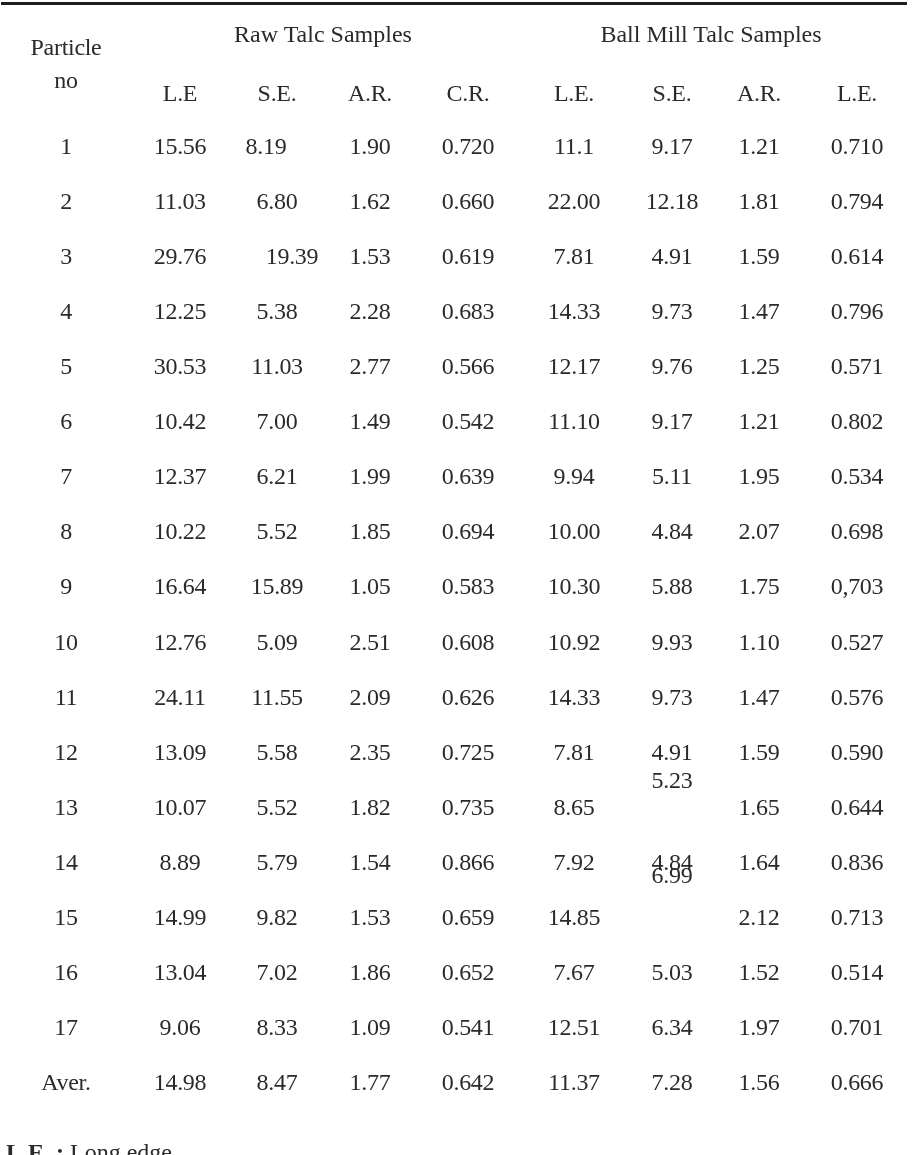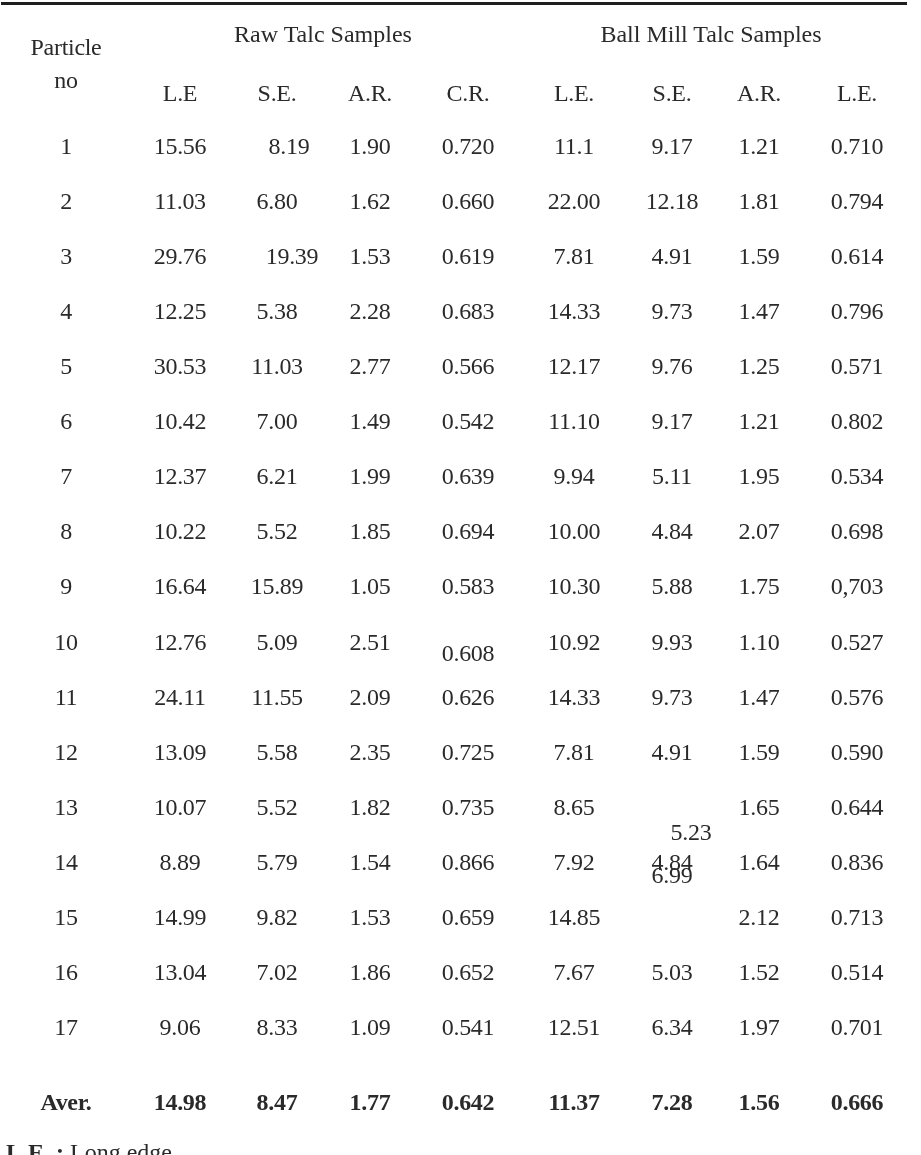--- a/index.html
+++ b/index.html
@@ -32,21 +32,21 @@
       transform: translateX(-50%);
       letter-spacing: -0.3px;
     }
     .group-header {
       position: absolute;
       font-size: 24px;
       line-height: 28px;
       white-space: nowrap;
       transform: translateX(-50%);
     }
-    .bold { font-weight: bold; margin-top: 20px; }
+    .bold { font-weight: normal; }
     .footnote {
       position: absolute;
       left: 6px;
       top: 1138px;
       font-size: 24px;
       line-height: 28px;
       white-space: nowrap;
     }
     .footnote .fn-key { font-weight: bold; }
   </style>
@@ -69,21 +69,21 @@
       <div class="cell" style="left: 468px; top: 79px;">C.R.</div>
       <div class="cell" style="left: 574px; top: 79px;">L.E.</div>
       <div class="cell" style="left: 672px; top: 79px;">S.E.</div>
       <div class="cell" style="left: 759px; top: 79px;">A.R.</div>
       <div class="cell" style="left: 857px; top: 79px;">L.E.</div>
     </div>
   <div id="body-rows">
       <div>
         <div class="cell" style="left: 66px; top: 132px;">1</div>
         <div class="cell" style="left: 180px; top: 132px;">15.56</div>
-        <div class="cell" style="left: 289px; top: 132px; text-align: center;">8.19</div>
+        <div class="cell" style="left: 266px; top: 132px; text-align: center;">8.19</div>
         <div class="cell" style="left: 370px; top: 132px;">1.90</div>
         <div class="cell" style="left: 468px; top: 132px;">0.720</div>
         <div class="cell" style="left: 574px; top: 132px;">11.1</div>
         <div class="cell" style="left: 672px; top: 132px;">9.17</div>
         <div class="cell" style="left: 759px; top: 132px;">1.21</div>
         <div class="cell" style="left: 857px; top: 132px;">0.710</div>
       </div>
       <div>
         <div class="cell" style="left: 66px; top: 187px;">2</div>
         <div class="cell" style="left: 180px; top: 187px;">11.03</div>
@@ -170,21 +170,21 @@
         <div class="cell" style="left: 574px; top: 572px;">10.30</div>
         <div class="cell" style="left: 672px; top: 572px;">5.88</div>
         <div class="cell" style="left: 759px; top: 572px;">1.75</div>
         <div class="cell" style="left: 857px; top: 572px;">0,703</div>
       </div>
       <div>
         <div class="cell" style="left: 66px; top: 628px;">10</div>
         <div class="cell" style="left: 180px; top: 628px;">12.76</div>
         <div class="cell" style="left: 277px; top: 628px;">5.09</div>
         <div class="cell" style="left: 370px; top: 628px;">2.51</div>
-        <div class="cell" style="left: 468px; top: 628px; margin-top: 11px;">0.608</div>
+        <div class="cell" style="left: 468px; top: 628px;">0.608</div>
         <div class="cell" style="left: 574px; top: 628px;">10.92</div>
         <div class="cell" style="left: 672px; top: 628px;">9.93</div>
         <div class="cell" style="left: 759px; top: 628px;">1.10</div>
         <div class="cell" style="left: 857px; top: 628px;">0.527</div>
       </div>
       <div>
         <div class="cell" style="left: 66px; top: 683px;">11</div>
         <div class="cell" style="left: 180px; top: 683px;">24.11</div>
         <div class="cell" style="left: 277px; top: 683px;">11.55</div>
         <div class="cell" style="left: 370px; top: 683px;">2.09</div>
@@ -205,21 +205,21 @@
         <div class="cell" style="left: 759px; top: 738px;">1.59</div>
         <div class="cell" style="left: 857px; top: 738px;">0.590</div>
       </div>
       <div>
         <div class="cell" style="left: 66px; top: 793px;">13</div>
         <div class="cell" style="left: 180px; top: 793px;">10.07</div>
         <div class="cell" style="left: 277px; top: 793px;">5.52</div>
         <div class="cell" style="left: 370px; top: 793px;">1.82</div>
         <div class="cell" style="left: 468px; top: 793px;">0.735</div>
         <div class="cell" style="left: 574px; top: 793px;">8.65</div>
-        <div class="cell" style="left: 672px; top: 818px; margin-left: 19px;">5.23</div>
+        <div class="cell" style="left: 672px; top: 766px;">5.23</div>
         <div class="cell" style="left: 759px; top: 793px;">1.65</div>
         <div class="cell" style="left: 857px; top: 793px;">0.644</div>
       </div>
       <div>
         <div class="cell" style="left: 66px; top: 848px;">14</div>
         <div class="cell" style="left: 180px; top: 848px;">8.89</div>
         <div class="cell" style="left: 277px; top: 848px;">5.79</div>
         <div class="cell" style="left: 370px; top: 848px;">1.54</div>
         <div class="cell" style="left: 468px; top: 848px;">0.866</div>
         <div class="cell" style="left: 574px; top: 848px;">7.92</div>

